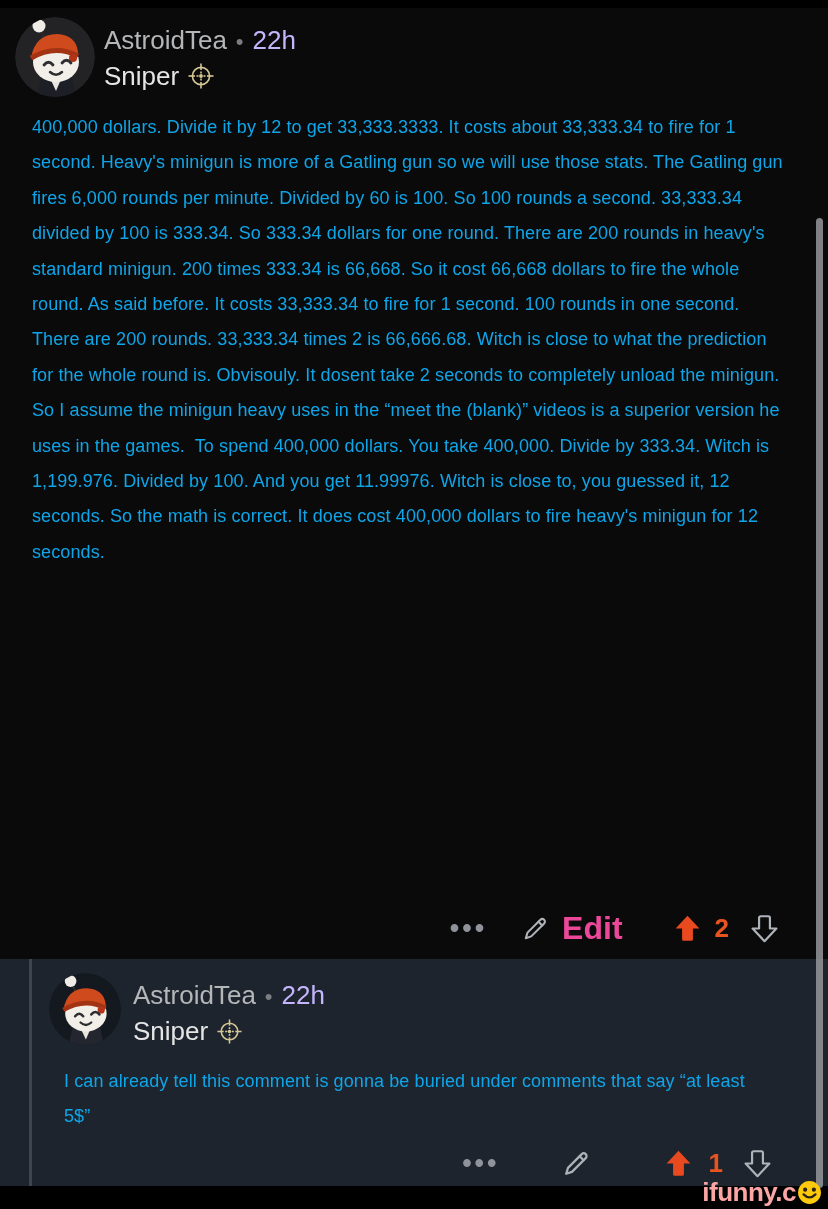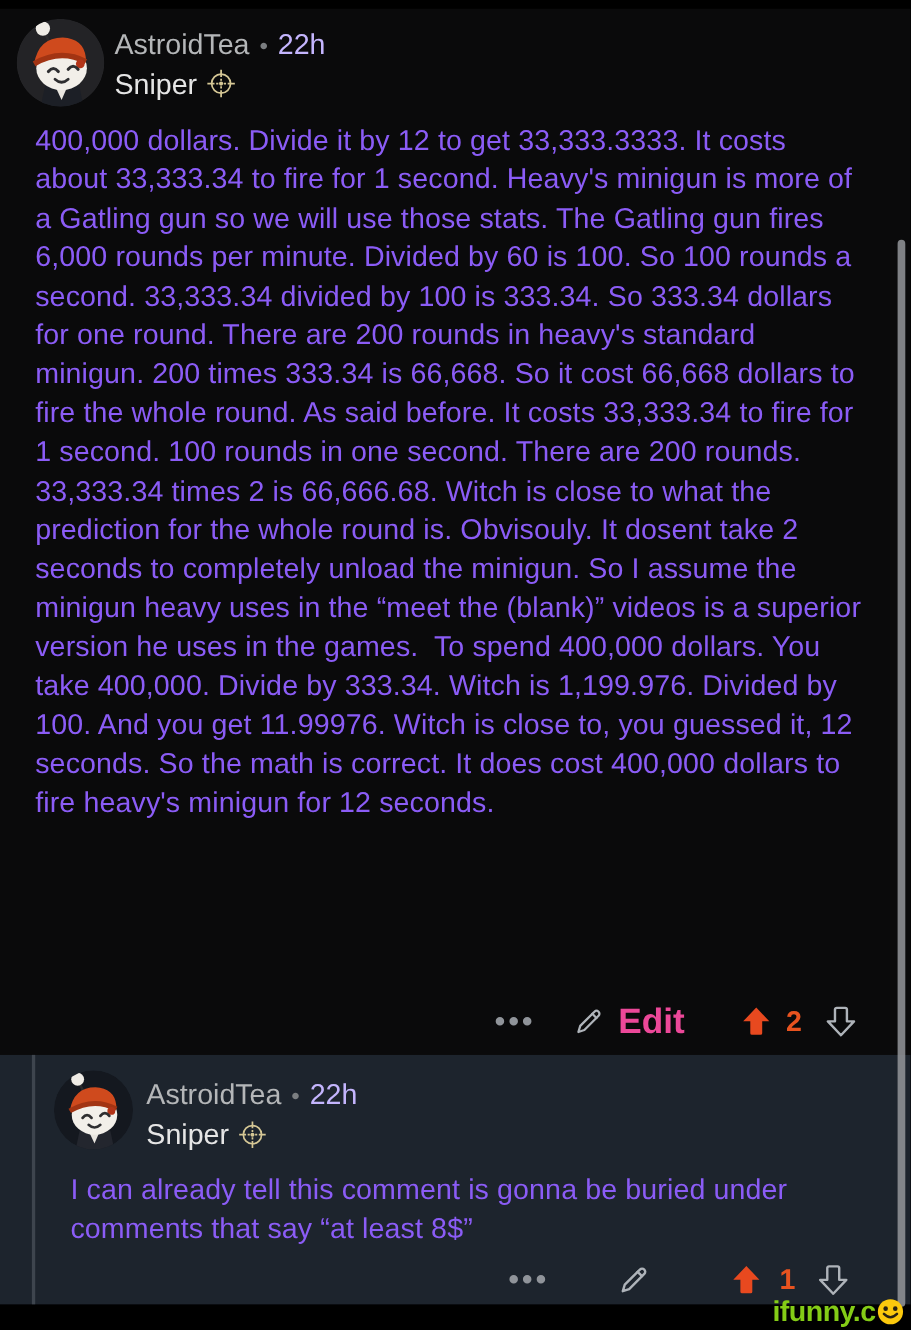--- a/index.html
+++ b/index.html
@@ -17,21 +17,21 @@
   .c-meta{display:flex;flex-direction:column;justify-content:center;}
   .comment1 .c-meta{margin-left:9px;padding-top:8px;}
   .meta-row1{display:flex;align-items:baseline;font-size:26px;line-height:31px;}
   .author{font-weight:400;color:#b4b6b8;}
   .sep{color:#7b7e81;margin:0 9px;font-size:22px;}
   .time{color:#c4b5fd;}
   .meta-row2{display:flex;align-items:center;margin-top:4px;font-size:26px;line-height:30px;}
   .flair{color:#e5e5e5;}
   .flair-icon{margin-left:8px;display:inline-flex;}
   .c-body{
-    position:absolute;margin:0;color:#8b5cf6;font-size:26px;line-height:35.4px;
+    position:absolute;margin:0;color:#0ea5e9;font-size:18px;line-height:35.4px;
     white-space:pre-wrap;letter-spacing:0.1px;
   }
   .comment1 .c-body{left:32px;top:102px;width:752px;}
   
   .c-actions{position:absolute;display:flex;align-items:center;}
   .comment1 .c-actions{top:898px;right:48px;height:44px;}
   .more-dots{color:#90949a;font-size:27px;font-weight:700;letter-spacing:3px;line-height:20px;}
   .edit-btn{display:flex;align-items:center;}
   .comment1 .edit-btn{margin-left:33px;}
   .edit-label{color:#ec4899;font-weight:700;font-size:32px;margin-left:11px;}
@@ -50,21 +50,21 @@
   .comment2 .c-body{left:64px;top:105px;width:712px;}
   .comment2 .c-actions{top:184px;right:55px;height:40px;}
   .comment2 .edit-btn{margin-left:60px;}
   .comment2 .upvote-btn{margin-left:70px;}
   .comment2 .vote-count{margin-left:15px;}
   .comment2 .downvote-btn{margin-left:19px;}
   
   .bottom-bar{position:absolute;top:1186px;left:0;width:828px;height:23px;background:#000;}
   .watermark{
     position:absolute;right:6px;top:1177px;z-index:6;display:flex;align-items:center;
-    color:#84cc16;font-weight:700;font-size:26px;letter-spacing:-0.5px;
+    color:#fca5a5;font-weight:700;font-size:26px;letter-spacing:-0.5px;
   }
   .watermark .smiley{margin-left:1px;display:inline-flex;}
   .scrollbar{
     position:absolute;right:5px;top:218px;width:7px;height:970px;
     background:#94979b;opacity:0.85;border-radius:4px;z-index:5;
   }
 </style>
 </head>
 <body>
 
@@ -183,21 +183,21 @@
                 <line x1="14" y1="16.5" x2="14" y2="18.5"></line>
               <line x1="9.5" y1="14" x2="11.5" y2="14"></line>
                 <line x1="16.5" y1="14" x2="18.5" y2="14"></line>
               <circle cx="14" cy="14" r="1.9" fill="#d5c795" stroke="none"></circle>
             </svg>
           </span>
         </div>
       </div>
     </div>
 
-    <p class="c-body">I can already tell this comment is gonna be buried under comments that say “at least 8$”</p>
+    <p class="c-body">I can already tell this comment is gonna be buried under comments that say “at least 5$”</p>
 
     <div class="c-actions">
       <span class="more-dots">•••</span>
       <span class="edit-btn">
         <span class="icon">
           <svg width="33" height="33" viewBox="0 0 24 24" stroke="#aeb3b9" stroke-width="1.6" fill="none" stroke-linejoin="round" stroke-linecap="round">
             <path d="M4.5 19.5 L5.8 15.2 L15.8 5.2 a2.05 2.05 0 0 1 2.9 2.9 L8.7 18.1 Z"></path>
             <line x1="14.3" y1="6.7" x2="17.2" y2="9.6"></line>
           </svg>
         </span>

